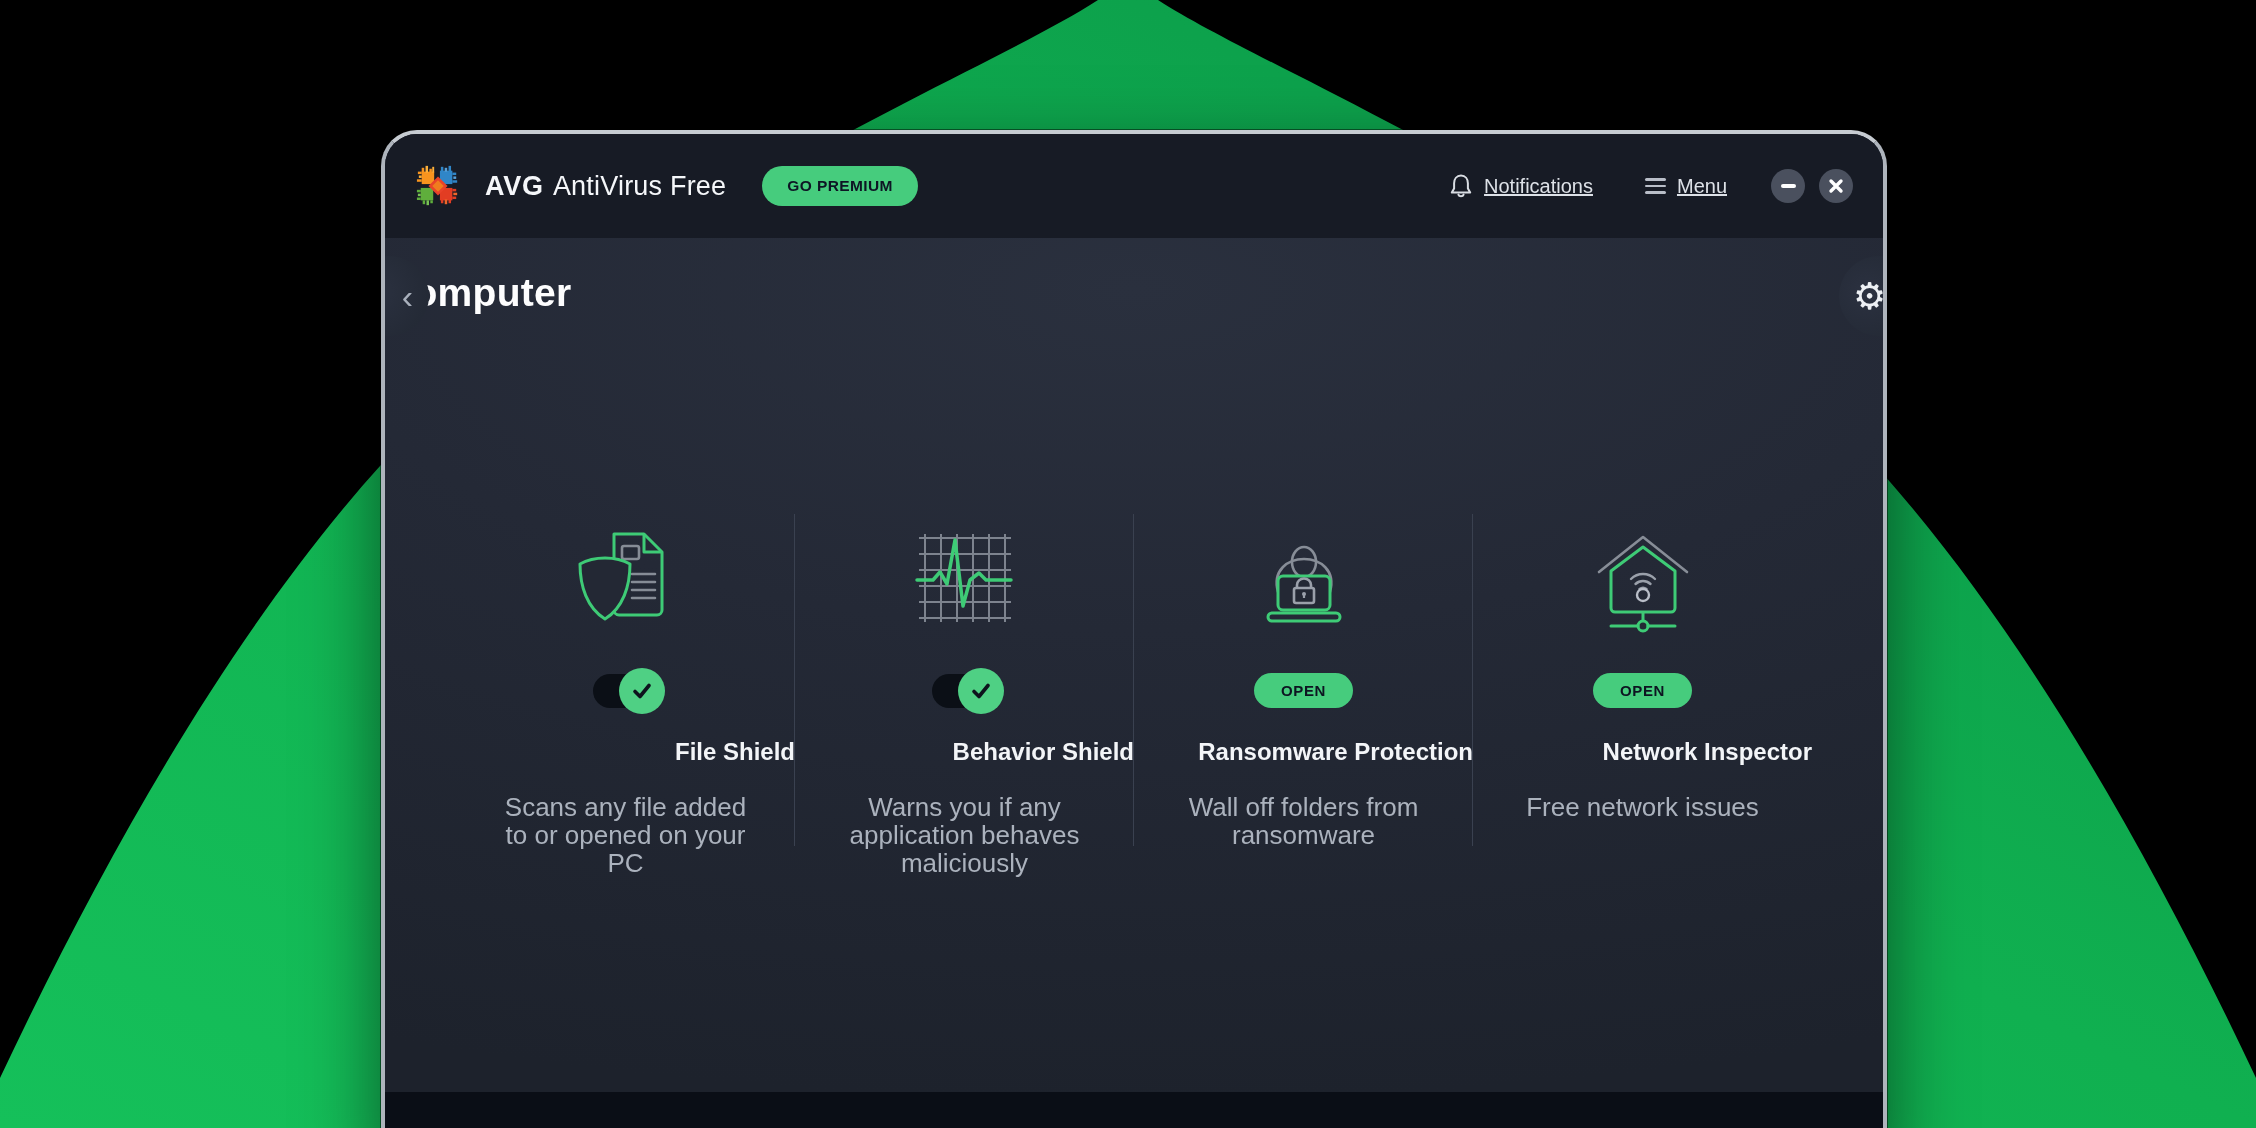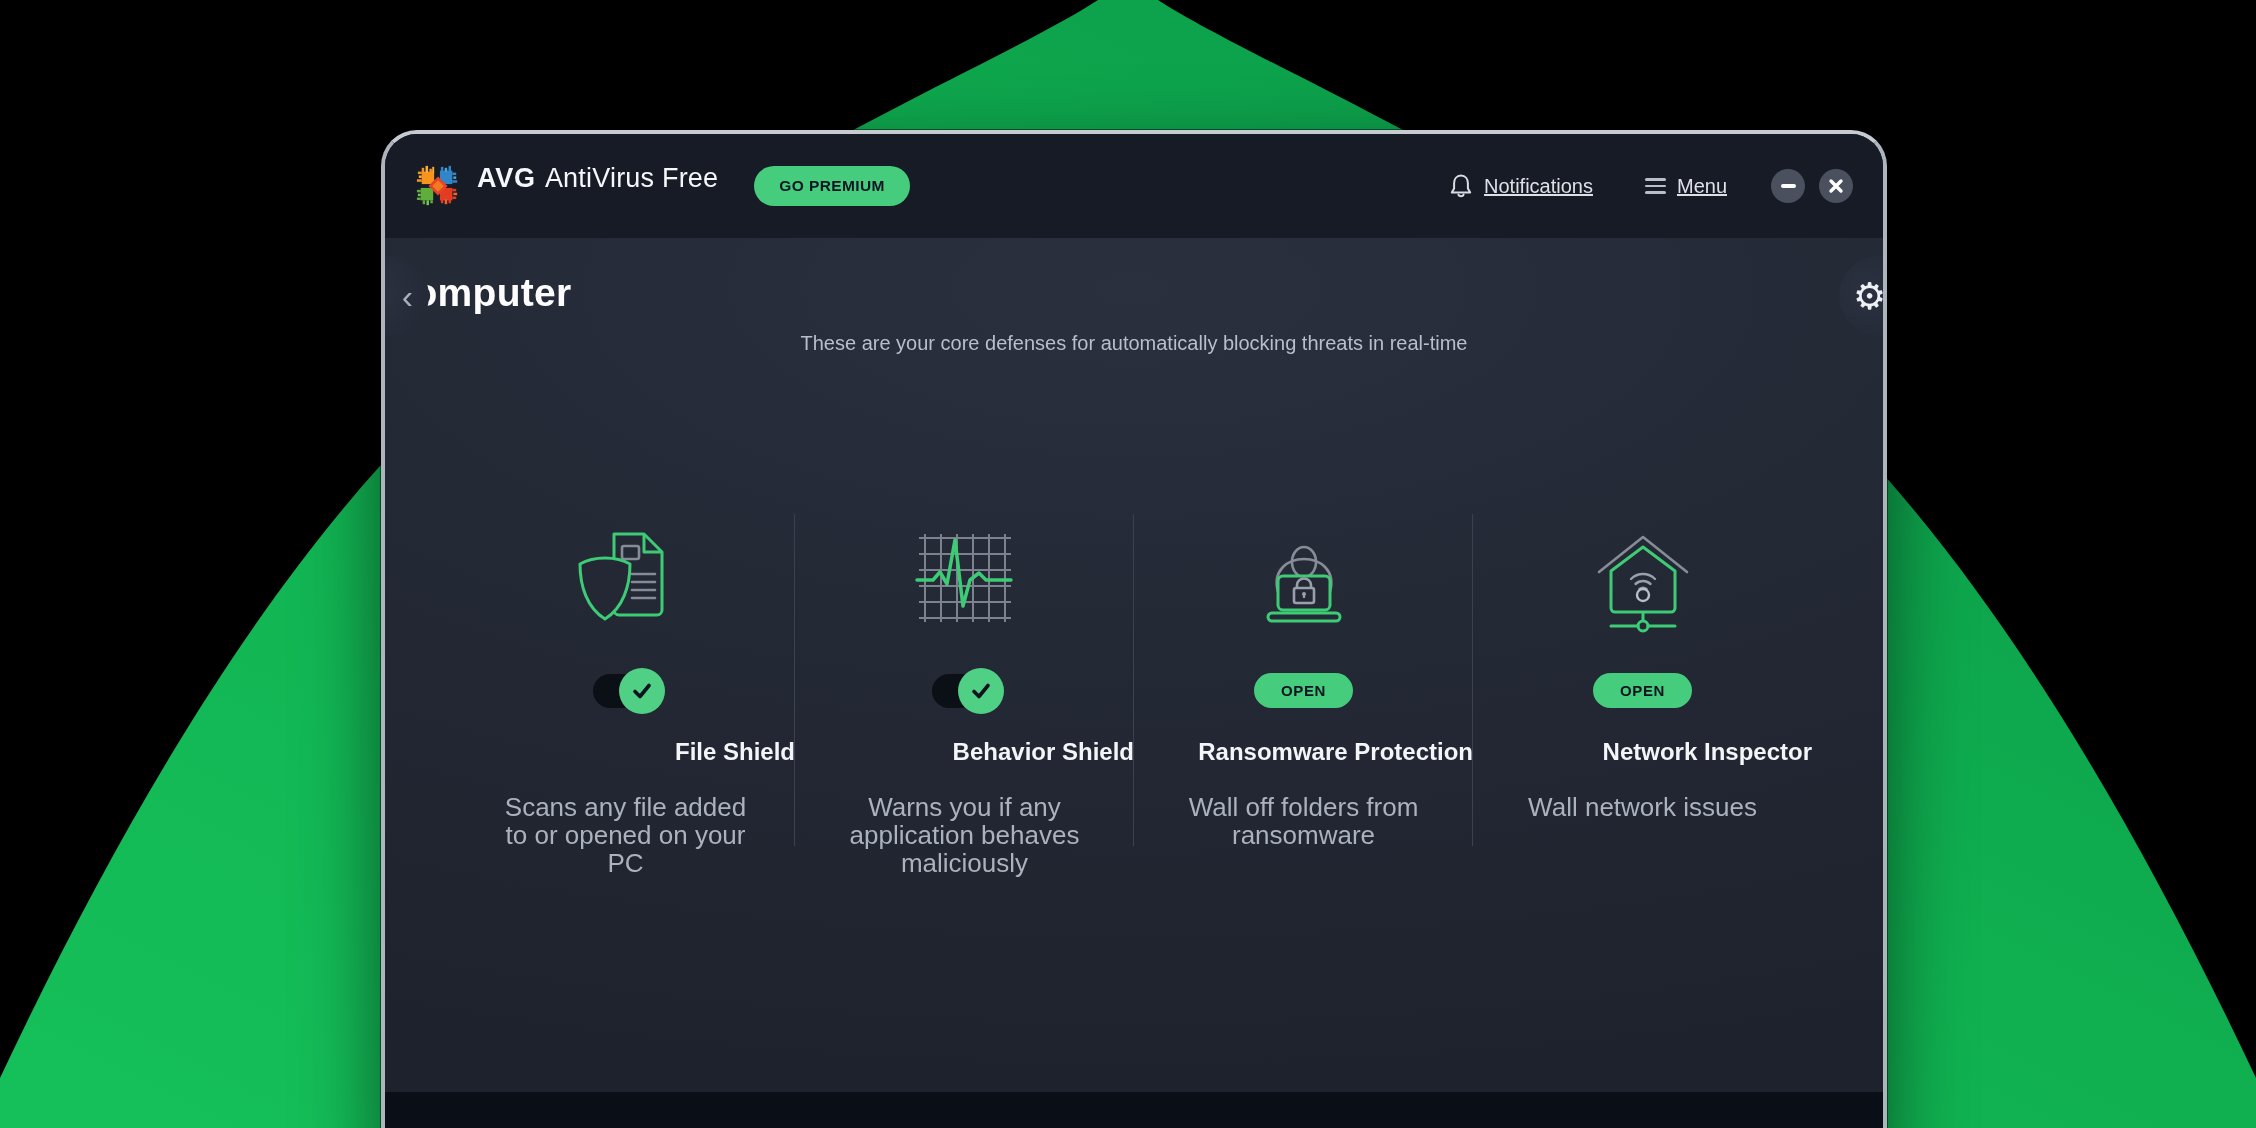--- a/index.html
+++ b/index.html
@@ -21,21 +21,21 @@
   .webcam{
     position:absolute;left:50%;top:7px;width:11px;height:11px;margin-left:-6px;
     border-radius:50%;background:radial-gradient(circle at 40% 35%,#3c4250 0%,#141821 70%);
   }
 
   
   .titlebar{
     height:104px;display:flex;align-items:center;padding:0 30px;box-sizing:border-box;
     background:#171b25;position:relative;
   }
-  .brand{display:flex;gap:16px;}
+  .brand{display:flex;align-items:center;gap:24px;}
   .app-name{font-size:27px;color:#f5f7fa;letter-spacing:.2px;white-space:nowrap;}
   .app-name .b{font-weight:800;letter-spacing:.8px;margin-right:9px;}
   .go-premium{
     margin-left:36px;height:40px;padding:0 25px;border:none;border-radius:20px;
     background:#46cc7d;color:#0d1524;font-family:inherit;font-weight:700;font-size:15.5px;
     letter-spacing:.4px;cursor:pointer;
   }
   .tb-right{margin-left:auto;display:flex;align-items:center;}
   .tb-item{display:flex;align-items:center;gap:11px;color:#dde1e7;font-size:20px;cursor:pointer;text-decoration:underline;}
   .tb-item.notifications{margin-right:52px;}
@@ -196,21 +196,20 @@
     <div class="content">
 
       <button class="edge-btn back">
         <span>‹</span>
       </button>
       <button class="edge-btn settings">
         <span>⚙</span>
       </button>
 
       <h1 class="page-title">Computer</h1>
-      <p class="page-subtitle">These are your core defenses for automatically blocking threats in real-time</p>
 
       <div class="cards">
 
         <div class="card">
           <div class="icon-box">
             <svg width="112" height="112" viewBox="0 0 112 112" aria-hidden="true">
               <path d="M44 12 H74 L92 30 V88 A5 5 0 0 1 87 93 H49 A5 5 0 0 1 44 88 Z" fill="none" stroke="#3ecb76" stroke-width="3" stroke-linejoin="round"></path>
               <path d="M74 12 V30 H92" fill="none" stroke="#3ecb76" stroke-width="3" stroke-linejoin="round"></path>
               <rect x="52" y="24" width="17" height="13" rx="2" fill="none" stroke="#868c96" stroke-width="2.6"></rect>
               <path d="M62 52 H85 M62 60 H85 M62 68 H85 M62 76 H85" stroke="#868c96" stroke-width="2.6" stroke-linecap="round"></path>
@@ -280,21 +279,21 @@
               <circle cx="56" cy="73" r="6" fill="none" stroke="#b9bec8" stroke-width="2.4"></circle>
               <path d="M56 90 V99" stroke="#3ecb76" stroke-width="3"></path>
               <circle cx="56" cy="104" r="5" fill="#232834" stroke="#3ecb76" stroke-width="3"></circle>
               <path d="M24 104 H51 M61 104 H88" stroke="#3ecb76" stroke-width="3" stroke-linecap="round"></path>
             </svg>
           </div>
           <div class="control-row">
             <button class="open-btn">OPEN</button>
           </div>
           <h3 class="feature-title">Network Inspector</h3>
-          <p class="feature-desc">Wall network issues</p>
+          <p class="feature-desc">Free network issues</p>
         </div>
 
       </div>
     </div>
 
     <div class="window-bottom"></div>
   </div>
 </div>
 
 </body></html>

